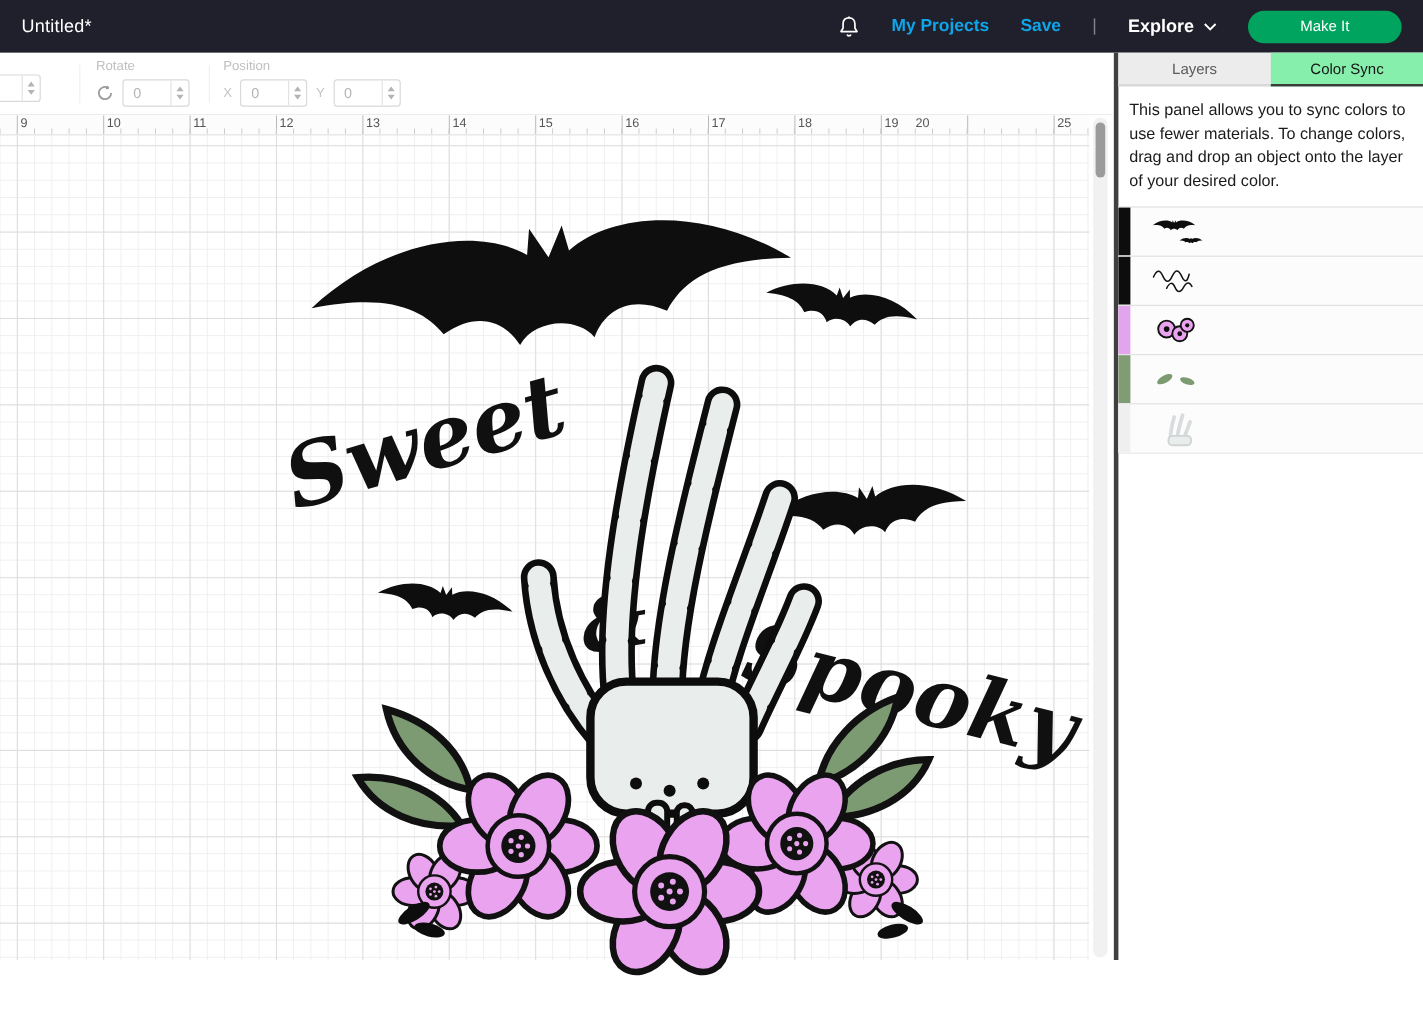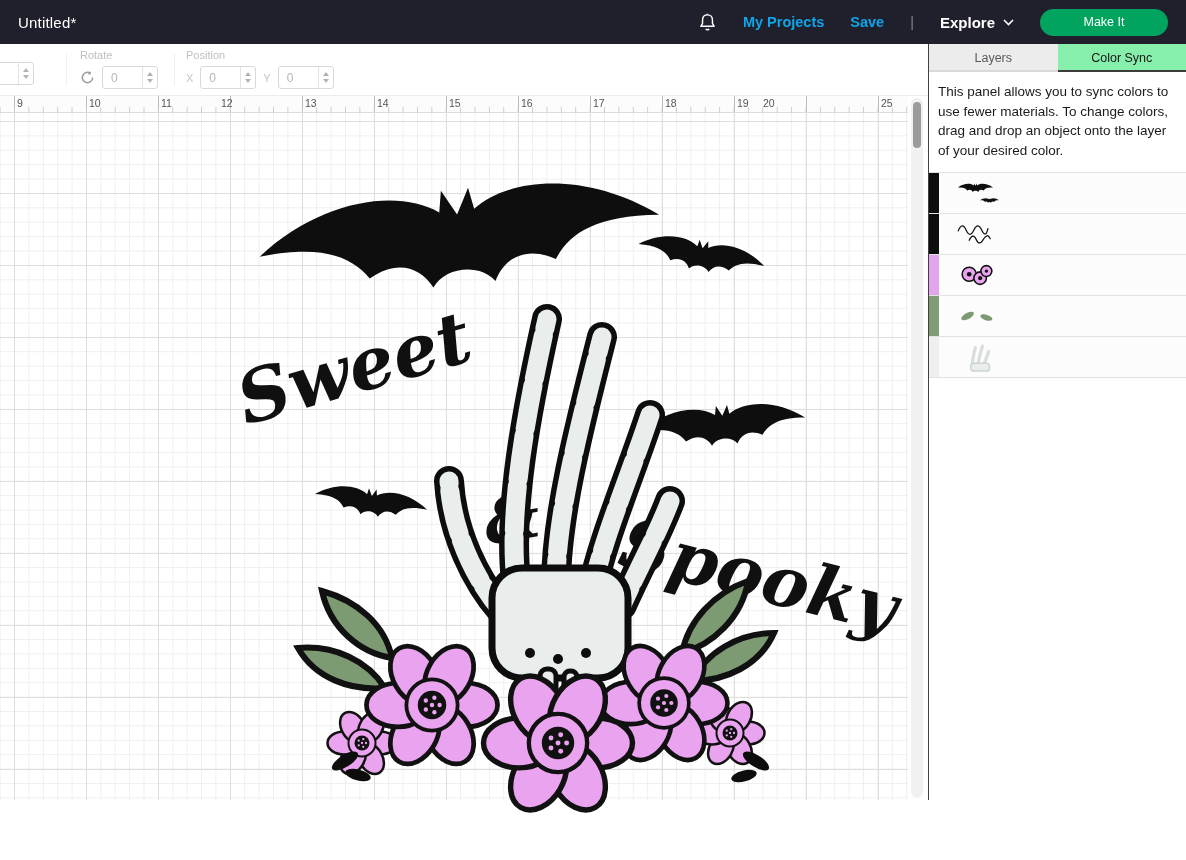--- a/index.html
+++ b/index.html
@@ -54,21 +54,21 @@
         linear-gradient(to bottom,#efefef 1px,transparent 1px);
       background-size:72px 72px,72px 72px,14.4px 14.4px,14.4px 14.4px;
       background-position:14px 8px; }
   .design { position:absolute; left:0; top:0; }
 
   .gutter { width:20px; background:#fff; position:relative; }
   .v-scrollbar { position:absolute; left:3px; top:2px; bottom:2px; width:12px; background:#f1f1f1; border-radius:6px; }
   .v-thumb { position:absolute; left:2px; top:4px; width:8px; height:46px; background:#9b9b9b; border-radius:4px; cursor:pointer; }
 
   
-  .panel { width:258px; border-left:1px solid #404040; background:#fff; display:flex; flex-direction:column; }
+  .panel { width:258px; border-left:4px solid #404040; background:#fff; display:flex; flex-direction:column; }
   .tabs { display:flex; background:#ececec; flex:0 0 auto; }
   .tab { flex:1; text-align:center; font-size:12.5px; color:#5a5a5a; padding:7px 0 5px; border-bottom:2px solid #d9d9d9; cursor:pointer; }
   .tab.active { color:#161616; border-bottom-color:#3c3c3c; background:#86efac; }
   .panel-desc { margin:10px 9px 12px 9px; font-size:13.5px; line-height:19.5px; color:#1b1b1b; }
   .layer-rows { border-bottom:1px solid #e2e2e2; }
   .layer-row { position:relative; height:41px; border-top:1px solid #e2e2e2; display:flex; align-items:center; background:#fcfcfc; cursor:pointer; }
   .swatch { width:10px; align-self:stretch; flex:0 0 auto; }
   .thumb { margin-left:13px; flex:0 0 auto; }
 
   
@@ -221,21 +221,21 @@
           </div>
         </div>
       </div>
 
       <div class="canvas-wrap">
         <div class="canvas-col">
           <div class="ruler">
               <span class="ruler-num" style="left: 14px;">9</span>
               <span class="ruler-num" style="left: 86px;">10</span>
               <span class="ruler-num" style="left: 158px;">11</span>
-              <span class="ruler-num" style="left: 218px;">12</span>
+              <span class="ruler-num" style="left: 230px;">12</span>
               <span class="ruler-num" style="left: 302px;">13</span>
               <span class="ruler-num" style="left: 374px;">14</span>
               <span class="ruler-num" style="left: 446px;">15</span>
               <span class="ruler-num" style="left: 518px;">16</span>
               <span class="ruler-num" style="left: 590px;">17</span>
               <span class="ruler-num" style="left: 662px;">18</span>
               <span class="ruler-num" style="left: 734px;">19</span>
               <span class="ruler-num" style="left: 760px;">20</span>
               <span class="ruler-num" style="left: 878px;">25</span>
             </div>

